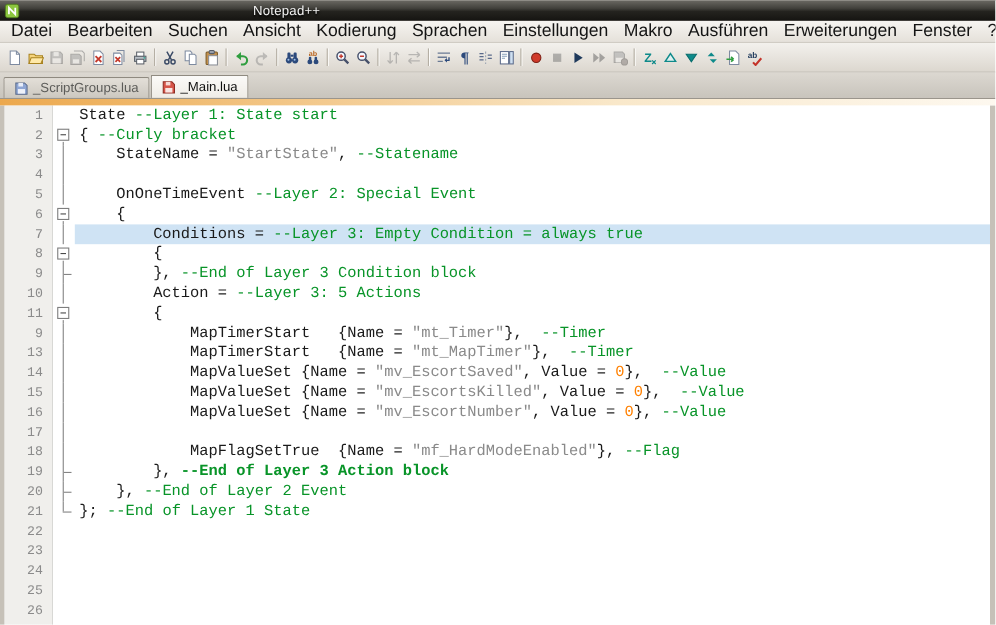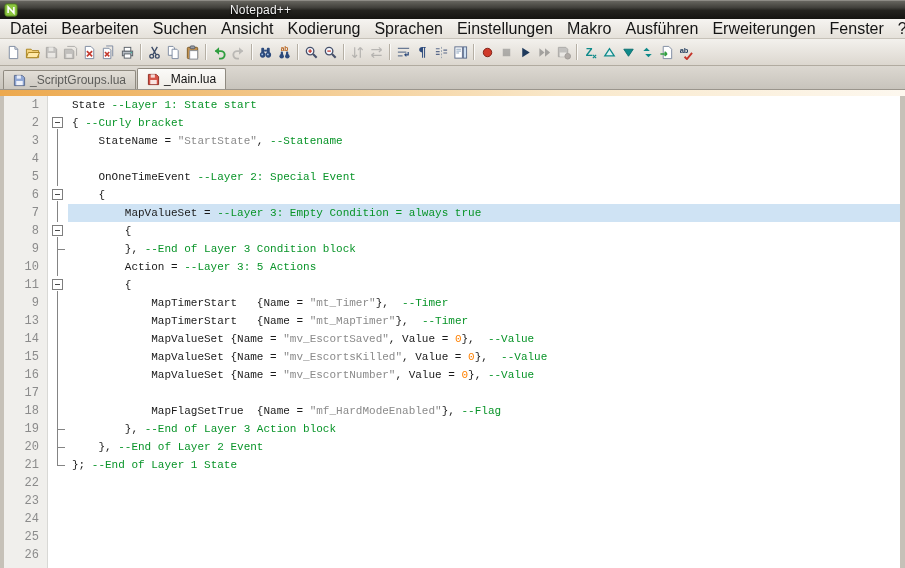--- a/index.html
+++ b/index.html
@@ -52,21 +52,21 @@
   .ln{flex:0 0 44px;text-align:right;padding-right:9px;font-size:12px;line-height:18px;color:#8b8b8b}
   .fold{flex:0 0 20px;position:relative}
   .fold.vline::before{content:"";position:absolute;left:9px;top:0;bottom:0;width:1px;background:#848484}
   .fold.hasbox::before{content:"";position:absolute;left:9px;top:15px;bottom:0;width:1px;background:#848484}
   .fold.tcorner::before{content:"";position:absolute;left:9px;top:0;bottom:0;width:1px;background:#848484}
   .fold.tcorner::after{content:"";position:absolute;left:10px;top:9px;width:7px;height:1px;background:#848484}
   .fold.lcorner::before{content:"";position:absolute;left:9px;top:0;height:9px;width:1px;background:#848484}
   .fold.lcorner::after{content:"";position:absolute;left:9px;top:9px;width:8px;height:1px;background:#848484}
   .fold .box{position:absolute;left:4px;top:3px;width:11px;height:11px;background:#fff;border:1px solid #7e7e7e}
   .fold .box::after{content:"";position:absolute;left:2px;top:4px;width:5px;height:1px;background:#4a4a4a}
-  .code-cell{flex:1;white-space:pre;font-size:11px;line-height:18px;padding-left:4px;color:#111}
+  .code-cell{flex:1;white-space:pre;font-size:14px;line-height:18px;padding-left:4px;color:#111}
 </style>
 </head>
 <body>
 
 <div class="window">
   <div class="titlebar">
     <span class="app-icon">
       <svg viewBox="0 0 16 16">
           <rect x="1" y="1" width="14" height="14" rx="2.5" fill="#8cc63f" stroke="#4e7a1e"></rect>
           <path d="M4.7 11.5v-7l6.6 7v-7" fill="none" stroke="#fff" stroke-width="1.8"></path>
@@ -437,21 +437,21 @@
         <div class="editor-line">
           <div class="ln">6</div>
           <div class="fold hasbox">
             <span class="box"></span>
           </div>
           <div class="code-cell"><span style="color: rgb(26, 26, 26);">    {</span></div>
         </div>
         <div class="editor-line current">
           <div class="ln">7</div>
           <div class="fold vline"></div>
-          <div class="code-cell" style="background: rgb(207, 227, 244);"><span style="color: rgb(26, 26, 26);">        MapValueSet = </span><span style="color: rgb(8, 148, 40); text-align: right;">--Layer 3: Empty Condition = always true</span></div>
+          <div class="code-cell" style="background: rgb(207, 227, 244);"><span style="color: rgb(26, 26, 26);">        Conditions = </span><span style="color: rgb(8, 148, 40); text-align: right;">--Layer 3: Empty Condition = always true</span></div>
         </div>
         <div class="editor-line">
           <div class="ln">8</div>
           <div class="fold hasbox">
             <span class="box"></span>
           </div>
           <div class="code-cell"><span style="color: rgb(26, 26, 26);">        {</span></div>
         </div>
         <div class="editor-line">
           <div class="ln">9</div>
@@ -501,21 +501,21 @@
           <div class="code-cell"></div>
         </div>
         <div class="editor-line">
           <div class="ln">18</div>
           <div class="fold vline"></div>
           <div class="code-cell"><span style="color: rgb(26, 26, 26);">            MapFlagSetTrue  {Name = </span><span style="color: rgb(138, 138, 138);">"mf_HardModeEnabled"</span><span style="color: rgb(26, 26, 26);">}, </span><span style="color: rgb(8, 148, 40);">--Flag</span></div>
         </div>
         <div class="editor-line">
           <div class="ln">19</div>
           <div class="fold tcorner"></div>
-          <div class="code-cell"><span style="color: rgb(26, 26, 26);">        }, </span><span style="color: rgb(8, 148, 40);">--End of Layer 3 Action block</span></div>
+          <div class="code-cell"><span style="color: rgb(26, 26, 26);">        }, </span><span style="color: rgb(8, 148, 40); font-weight: bold;">--End of Layer 3 Action block</span></div>
         </div>
         <div class="editor-line">
           <div class="ln">20</div>
           <div class="fold tcorner"></div>
           <div class="code-cell"><span style="color: rgb(26, 26, 26);">    }, </span><span style="color: rgb(8, 148, 40);">--End of Layer 2 Event</span></div>
         </div>
         <div class="editor-line">
           <div class="ln">21</div>
           <div class="fold lcorner"></div>
           <div class="code-cell"><span style="color: rgb(26, 26, 26);">}; </span><span style="color: rgb(8, 148, 40); margin-top: 22px;">--End of Layer 1 State</span></div>

